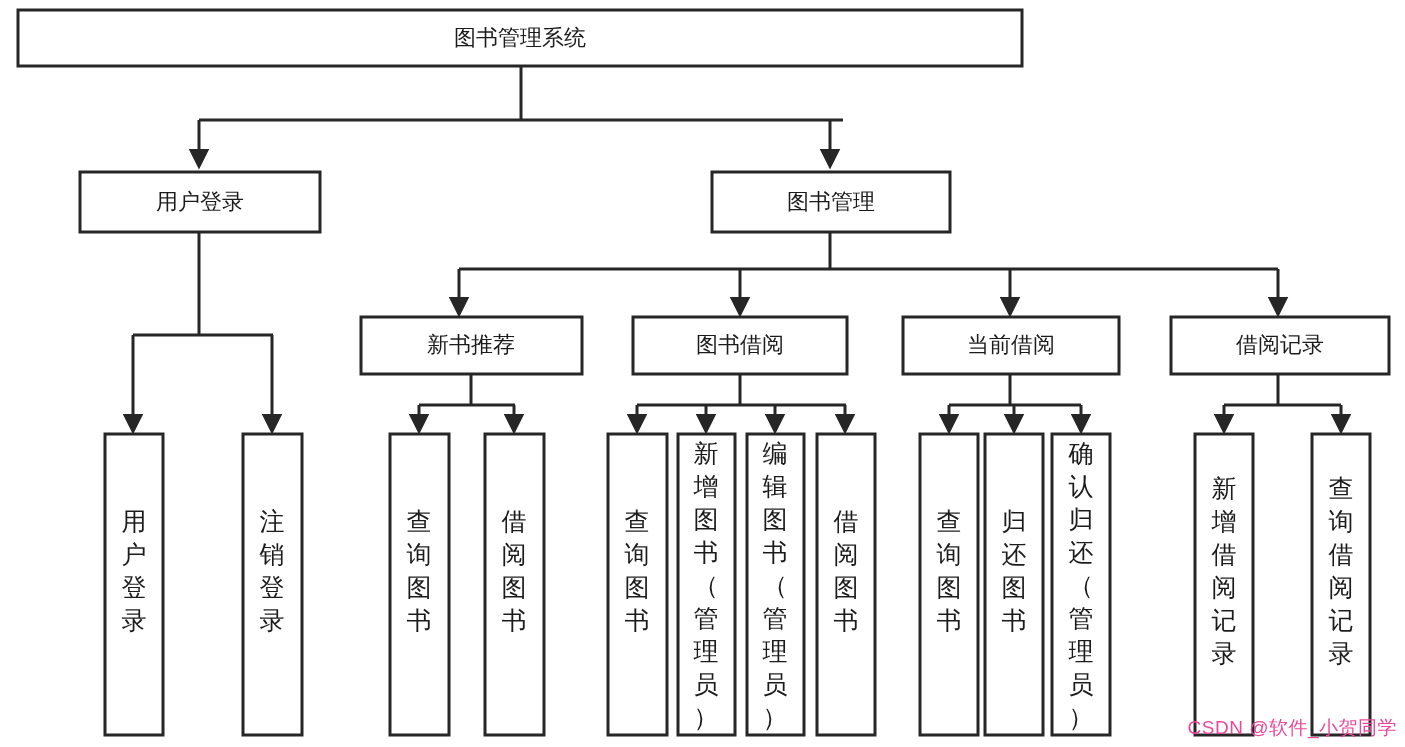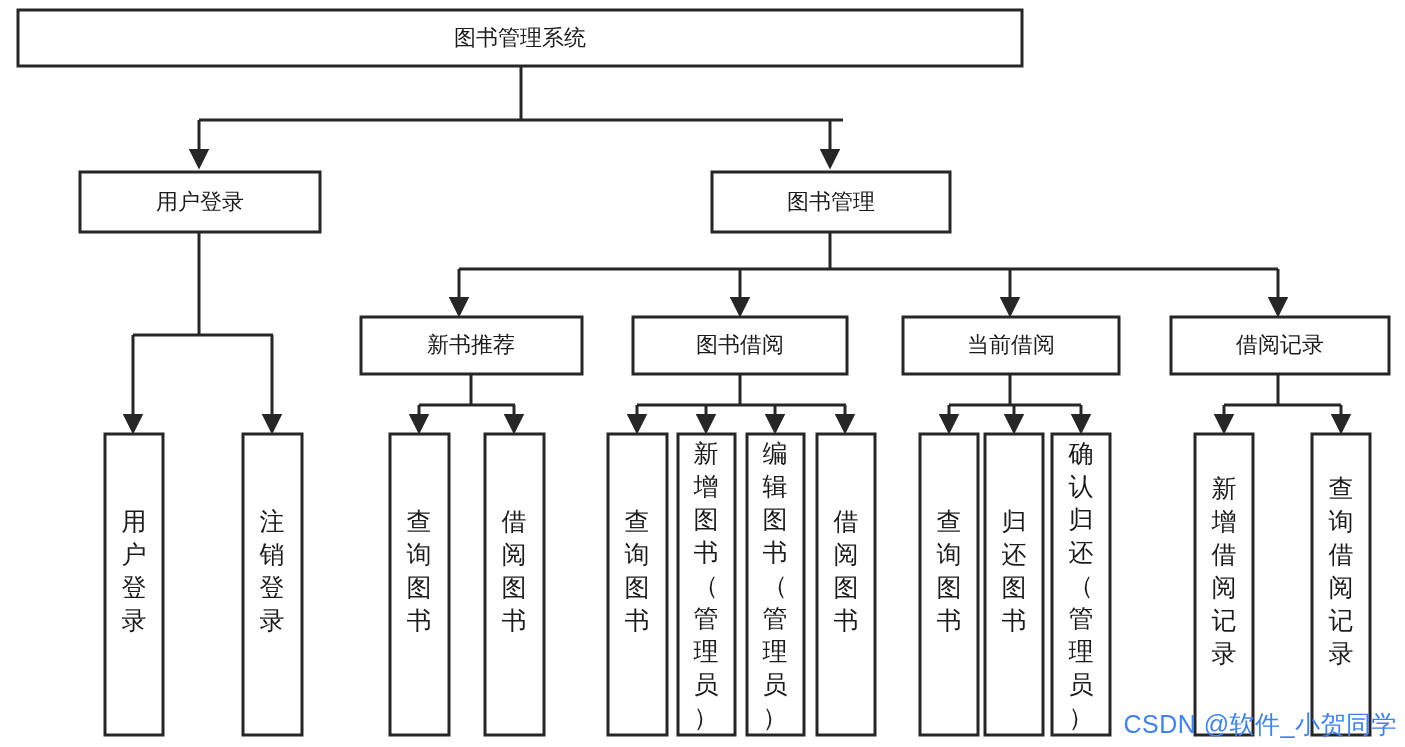--- a/index.html
+++ b/index.html
@@ -18,21 +18,21 @@
     text-anchor:middle;dominant-baseline:middle;
   }
   .node-text-vert{
     font-family:"Liberation Sans","DejaVu Sans",sans-serif;
     fill:#1b1b1b;font-size:25px;
     text-anchor:middle;
   }
   .watermark{
     position:absolute;right:8px;bottom:6px;
     font-family:"Liberation Sans","DejaVu Sans",sans-serif;
-    font-size:25px;color:#3b82f6;white-space:nowrap;
+    font-size:19px;color:#ec4899;white-space:nowrap;
     letter-spacing:.5px;pointer-events:none;
   }
 </style>
 </head>
 <body>
 
 <div id="diagram-root">
 
   <svg id="flow" viewBox="0 0 1405 747" xmlns="http://www.w3.org/2000/svg">
     <defs>

